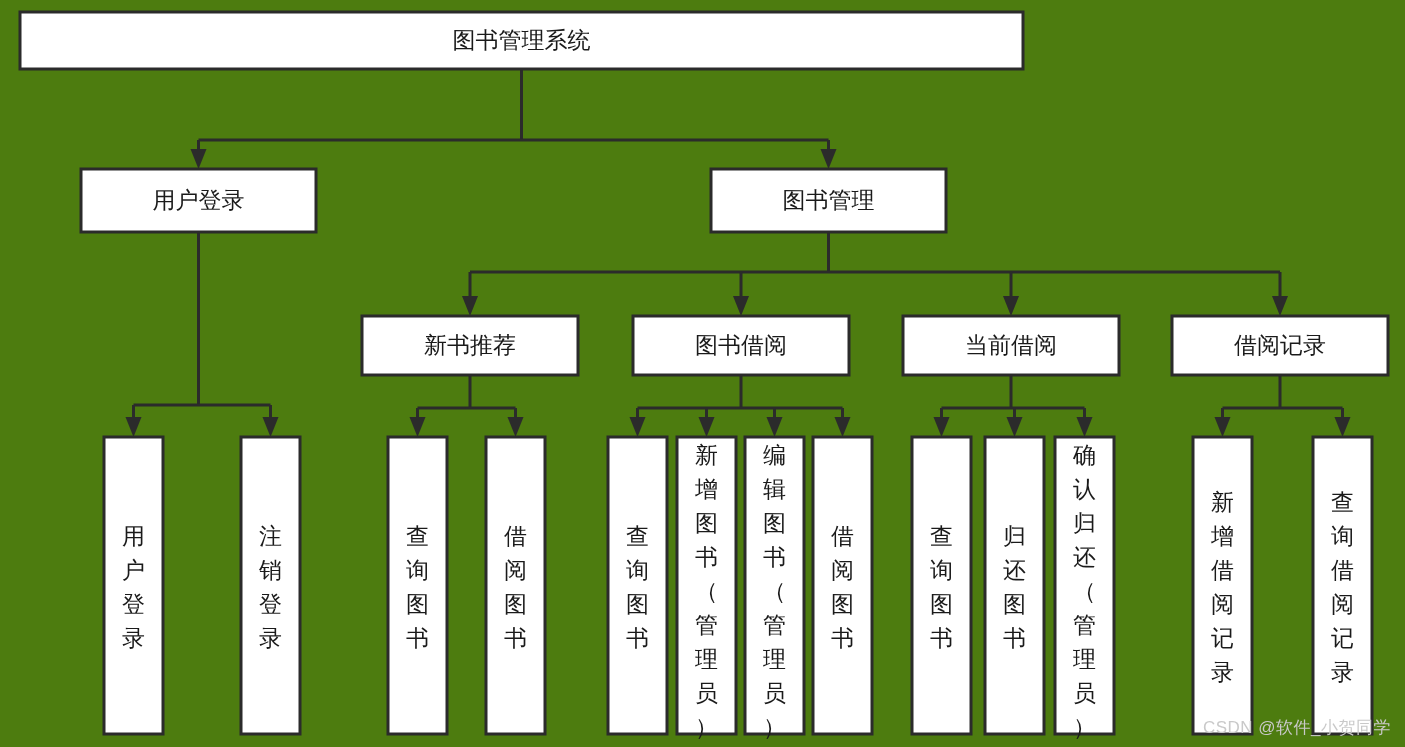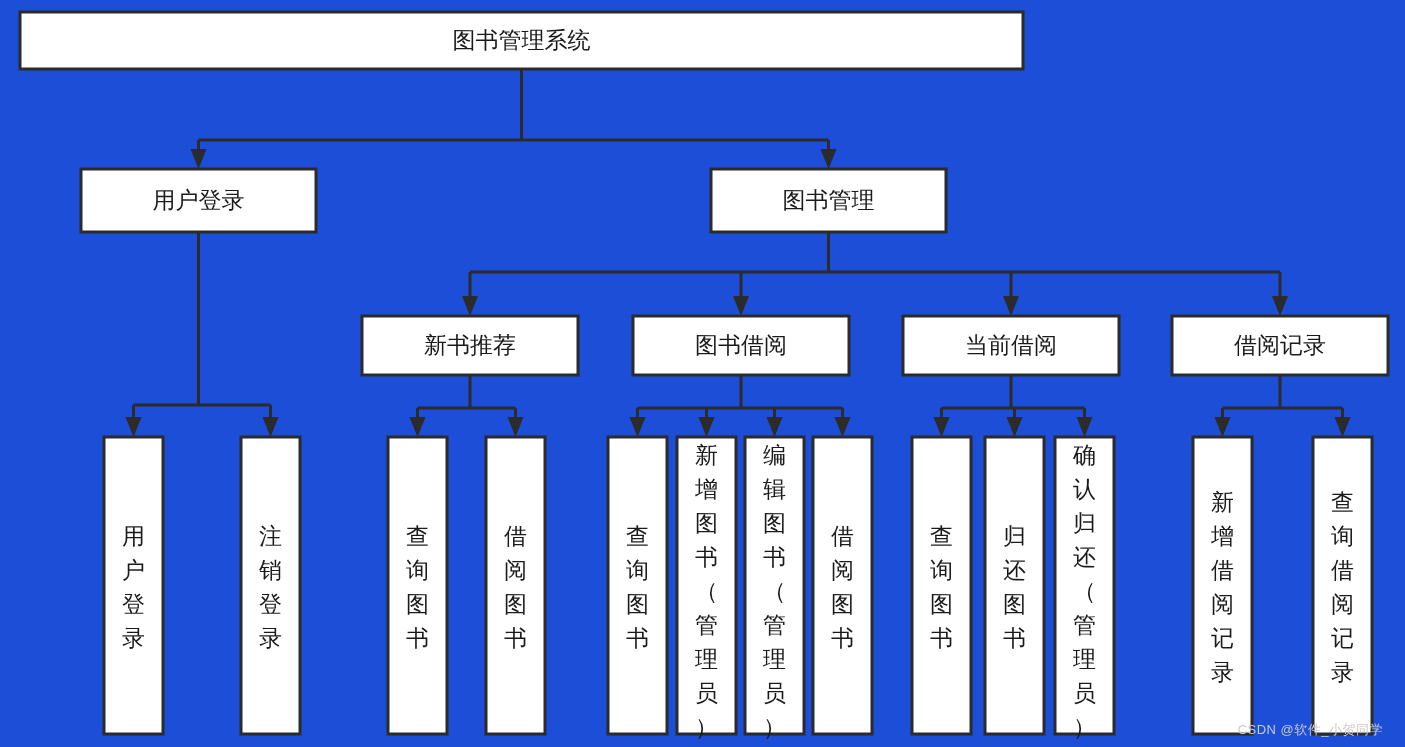--- a/index.html
+++ b/index.html
@@ -8,21 +8,21 @@
     padding: 0;
     background: #ffffff;
   }
   body {
     font-family: "Liberation Sans", "DejaVu Sans", sans-serif;
   }
   #diagram-root {
     position: relative;
     width: 1405px;
     height: 747px;
-    background: #1d4ed8;
+    background: #4d7c0f;
     overflow: hidden;
   }
   svg.flow {
     position: absolute;
     top: 0;
     left: 0;
     width: 1405px;
     height: 747px;
     display: block;
   }
@@ -49,24 +49,24 @@
     dominant-baseline: middle;
   }
   .node-label-v {
     font-family: "Liberation Sans", "DejaVu Sans", sans-serif;
     font-size: 23px;
     fill: #1a1a1a;
     text-anchor: middle;
   }
   .watermark {
     position: absolute;
-    right: 22px;
+    right: 14px;
     bottom: 8px;
     font-family: "Liberation Sans", "DejaVu Sans", sans-serif;
-    font-size: 13px;
+    font-size: 17px;
     color: #c9c9c9;
     letter-spacing: 0.5px;
     white-space: nowrap;
     user-select: none;
   }
 </style>
 </head>
 <body>
 
 <div id="diagram-root">

